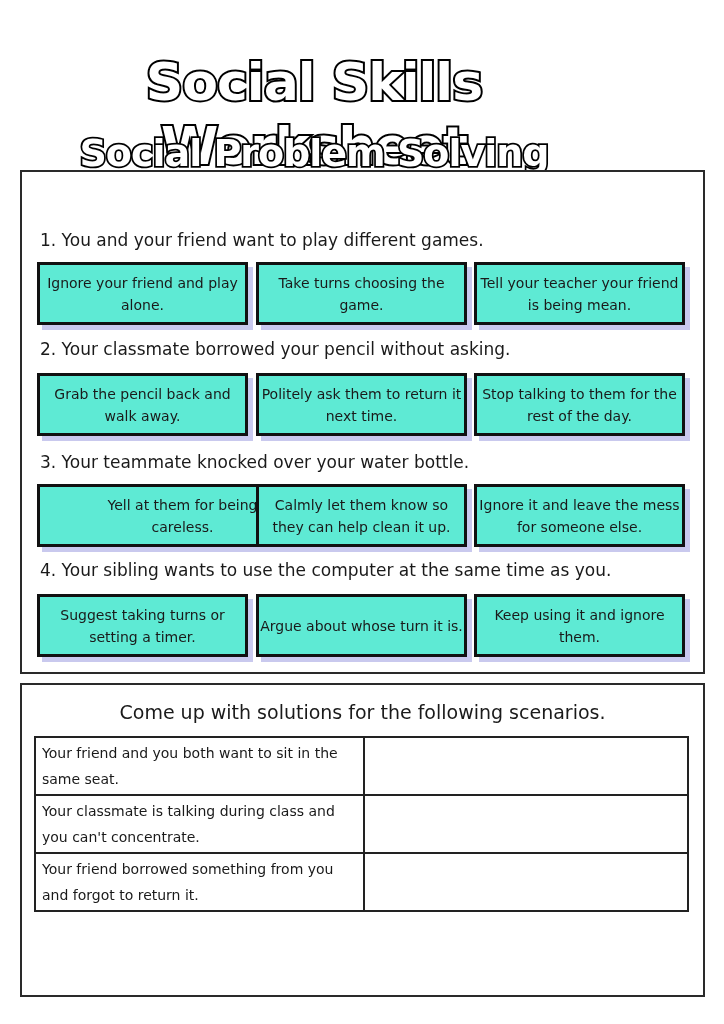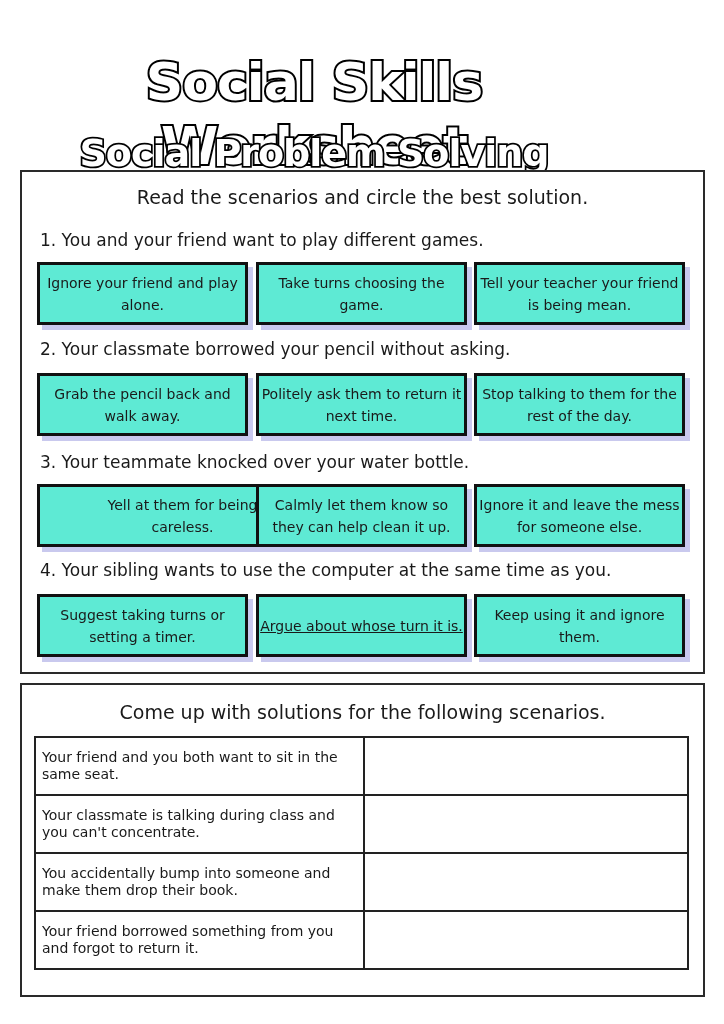--- a/index.html
+++ b/index.html
@@ -30,69 +30,64 @@
   .option { position:absolute; width:205px; height:57px; border:3px solid #111;
             background:#5eead4; box-shadow:5px 5px 0 #c9c9ee;
             display:flex; align-items:center; justify-content:center; text-align:center;
             font-size:14px; line-height:22px; color:#1a1a1a; box-sizing:content-box; }
   .col1 { left:15px; }
   .col2 { left:234px; }
   .col3 { left:452px; }
 
   .sol-table { position:absolute; left:12px; top:51px; width:655px; border-collapse:collapse; }
   .sol-table td { border:2px solid #222; height:56px; vertical-align:middle; padding:0 6px;
-                  font-size:14px; line-height:17px; color:#1a1a1a; }
+                  font-size:14px; line-height:26px; color:#1a1a1a; }
   .sol-table td.q { width:315px; }
   .sol-table td.a { width:310px; }
 </style>
 </head>
 <body>
 
 <h1 class="title main">Social Skills Worksheet</h1>
 <h2 class="title sub">Social Problem Solving</h2>
 
 <section class="panel p1">
-  <h3 class="panel-heading">Read the scenarios and circle the best solution.</h3>
 
   <div class="scenario" style="top:58px;text-align:center;">1. You and your friend want to play different games.</div>
   <div class="option col1" style="top:90px;">Ignore your friend and play alone.</div>
   <div class="option col2" style="top:90px;text-align:center;">Take turns choosing the game.</div>
   <div class="option col3" style="top:90px;">Tell your teacher your friend is being mean.</div>
 
   <div class="scenario" style="top:167px;">2. Your classmate borrowed your pencil without asking.</div>
   <div class="option col1" style="top:201px;">Grab the pencil back and walk away.</div>
   <div class="option col2" style="top:201px;">Politely ask them to return it next time.</div>
   <div class="option col3" style="top:201px;">Stop talking to them for the rest of the day.</div>
 
   <div class="scenario" style="top:280px;">3. Your teammate knocked over your water bottle.</div>
   <div class="option col1" style="top:312px;padding-left:40px;">Yell at them for being careless.</div>
   <div class="option col2" style="top:312px;">Calmly let them know so they can help clean it up.</div>
   <div class="option col3" style="top:312px;">Ignore it and leave the mess for someone else.</div>
 
   <div class="scenario" style="top:388px;">4. Your sibling wants to use the computer at the same time as you.</div>
   <div class="option col1" style="top:422px;">Suggest taking turns or setting a timer.</div>
-  <div class="option col2" style="top:422px;text-decoration:underline;">Argue about whose turn it is.</div>
+  <div class="option col2" style="top:422px;">Argue about whose turn it is.</div>
   <div class="option col3" style="top:422px;">Keep using it and ignore them.</div>
 </section>
 
 <section class="panel p2">
   <h3 class="panel-heading">Come up with solutions for the following scenarios.</h3>
   <table class="sol-table">
     <tbody>
       <tr>
         <td class="q">Your friend and you both want to sit in the same seat.</td>
         <td class="a"></td>
       </tr>
       <tr>
         <td class="q">Your classmate is talking during class and you can't concentrate.</td>
         <td class="a"></td>
       </tr>
       <tr>
-        <td class="q">You accidentally bump into someone and make them drop their book.</td>
-        <td class="a"></td>
-      </tr>
-      <tr>
         <td class="q">Your friend borrowed something from you and forgot to return it.</td>
         <td class="a"></td>
       </tr>
     </tbody>
   </table>
 </section>
 
 </body></html>

